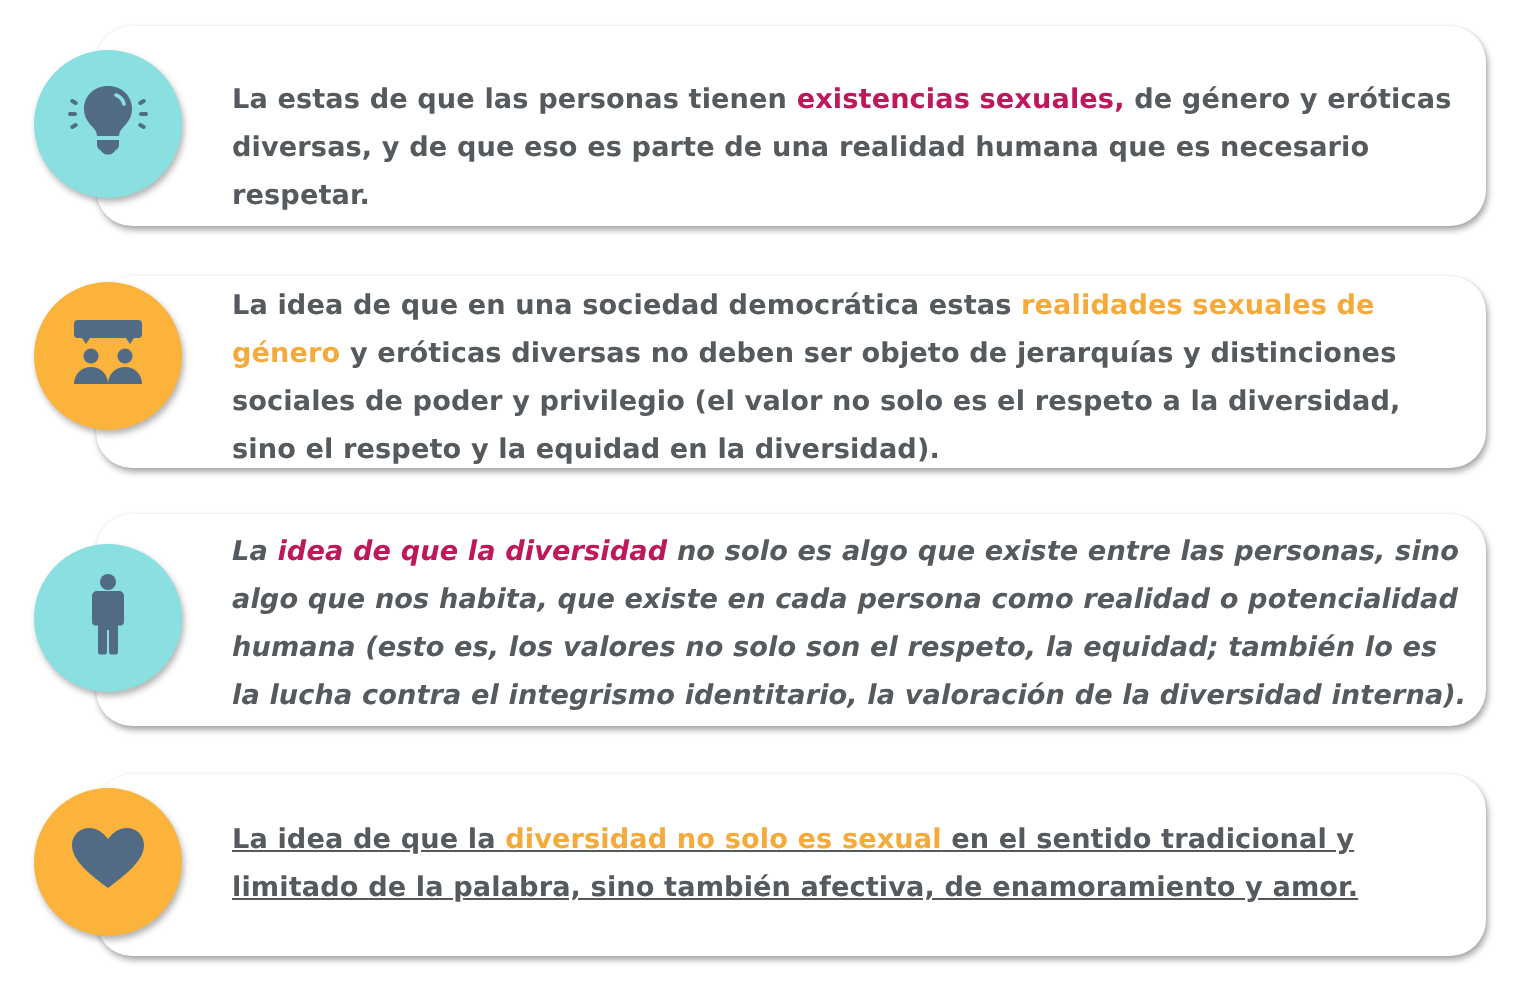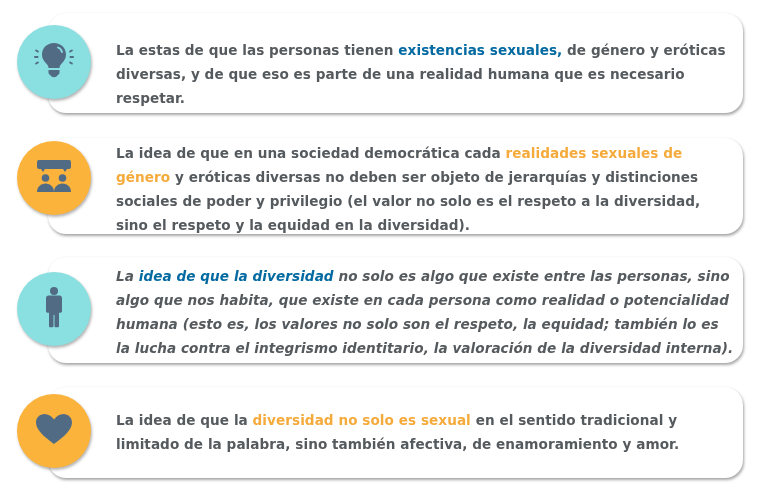--- a/index.html
+++ b/index.html
@@ -17,21 +17,21 @@
       position: absolute; left: 17px; width: 74px; height: 74px; border-radius: 50%;
       box-shadow: 1px 2px 3px rgba(0,0,0,0.3);
       display: flex; align-items: center; justify-content: center;
     }
     .circle svg { width: 46px; height: 46px; }
     .text {
       position: absolute; left: 116px; width: 620px;
       font-size: 13.6px; font-weight: bold; line-height: 24px;
       color: #555a5e; letter-spacing: 0.05px;
     }
-    .hl-teal { color: #0369a1; }
+    .hl-teal { color: #be185d; }
     .hl-orange { color: #f5ab3c; }
   </style>
 </head>
 <body>
 
 <div class="card" style="top:13px;height:100px;"></div>
 <div class="circle" style="top:25px;background:#8adfe0;">
   <span>
     <svg viewBox="0 0 46 46">
       <g fill="#516b85">
@@ -62,21 +62,21 @@
         <path d="M32 16h4l-2 3z"></path>
         <circle cx="14.5" cy="25" r="3.8"></circle>
         <circle cx="31.5" cy="25" r="3.8"></circle>
         <path d="M6 39c0-5 3.8-8.5 8.5-8.5S23 34 23 39z"></path>
         <path d="M23 39c0-5 3.8-8.5 8.5-8.5S40 34 40 39z"></path>
       </g>
     </svg>
   </span>
 </div>
 <div class="text" style="top:141px;">
-  <span>La idea de que en una sociedad democrática cada </span><span class="hl-orange">realidades sexuales de género</span><span> y eróticas diversas no deben ser objeto de jerarquías y distinciones sociales de poder y privilegio (el valor no solo es el respeto a la diversidad, sino el respeto y la equidad en la diversidad).</span>
+  <span>La idea de que en una sociedad democrática estas </span><span class="hl-orange">realidades sexuales de género</span><span> y eróticas diversas no deben ser objeto de jerarquías y distinciones sociales de poder y privilegio (el valor no solo es el respeto a la diversidad, sino el respeto y la equidad en la diversidad).</span>
 </div>
 
 <div class="card" style="top:257px;height:106px;"></div>
 <div class="circle" style="top:272px;background:#8adfe0;">
   <span>
     <svg viewBox="0 0 46 46">
       <g fill="#516b85">
         <circle cx="23" cy="7" r="4"></circle>
         <path d="M15 14c0-1.5 1.2-2.5 2.5-2.5h11c1.3 0 2.5 1 2.5 2.5v13c0 1-0.8 1.8-1.8 1.8H28V42c0 0.8-0.6 1.3-1.3 1.3h-1.9c-0.7 0-1.3-0.5-1.3-1.3V31h-1V42c0 0.8-0.6 1.3-1.3 1.3h-1.9c-0.7 0-1.3-0.5-1.3-1.3V28.8h-1.2c-1 0-1.8-0.8-1.8-1.8z"></path>
       </g>
@@ -88,15 +88,15 @@
 </div>
 
 <div class="card" style="top:387px;height:91px;"></div>
 <div class="circle" style="top:394px;background:#fbb33c;">
   <span>
     <svg viewBox="0 0 46 46">
       <path fill="#516b85" d="M23 38C13 30.5 5 24 5 16.5 5 11.5 9 8 13.5 8c4 0 7 2.3 9.5 5.5C25.5 10.3 28.5 8 32.5 8 37 8 41 11.5 41 16.5 41 24 33 30.5 23 38z"></path>
     </svg>
   </span>
 </div>
-<div class="text" style="top:408px;">
+<div class="text" style="top:408px;text-decoration:underline;">
   <span>La idea de que la </span><span class="hl-orange">diversidad no solo es sexual</span><span> en el sentido tradicional y limitado de la palabra, sino también afectiva, de enamoramiento y amor.</span>
 </div>
 
 </body></html>

